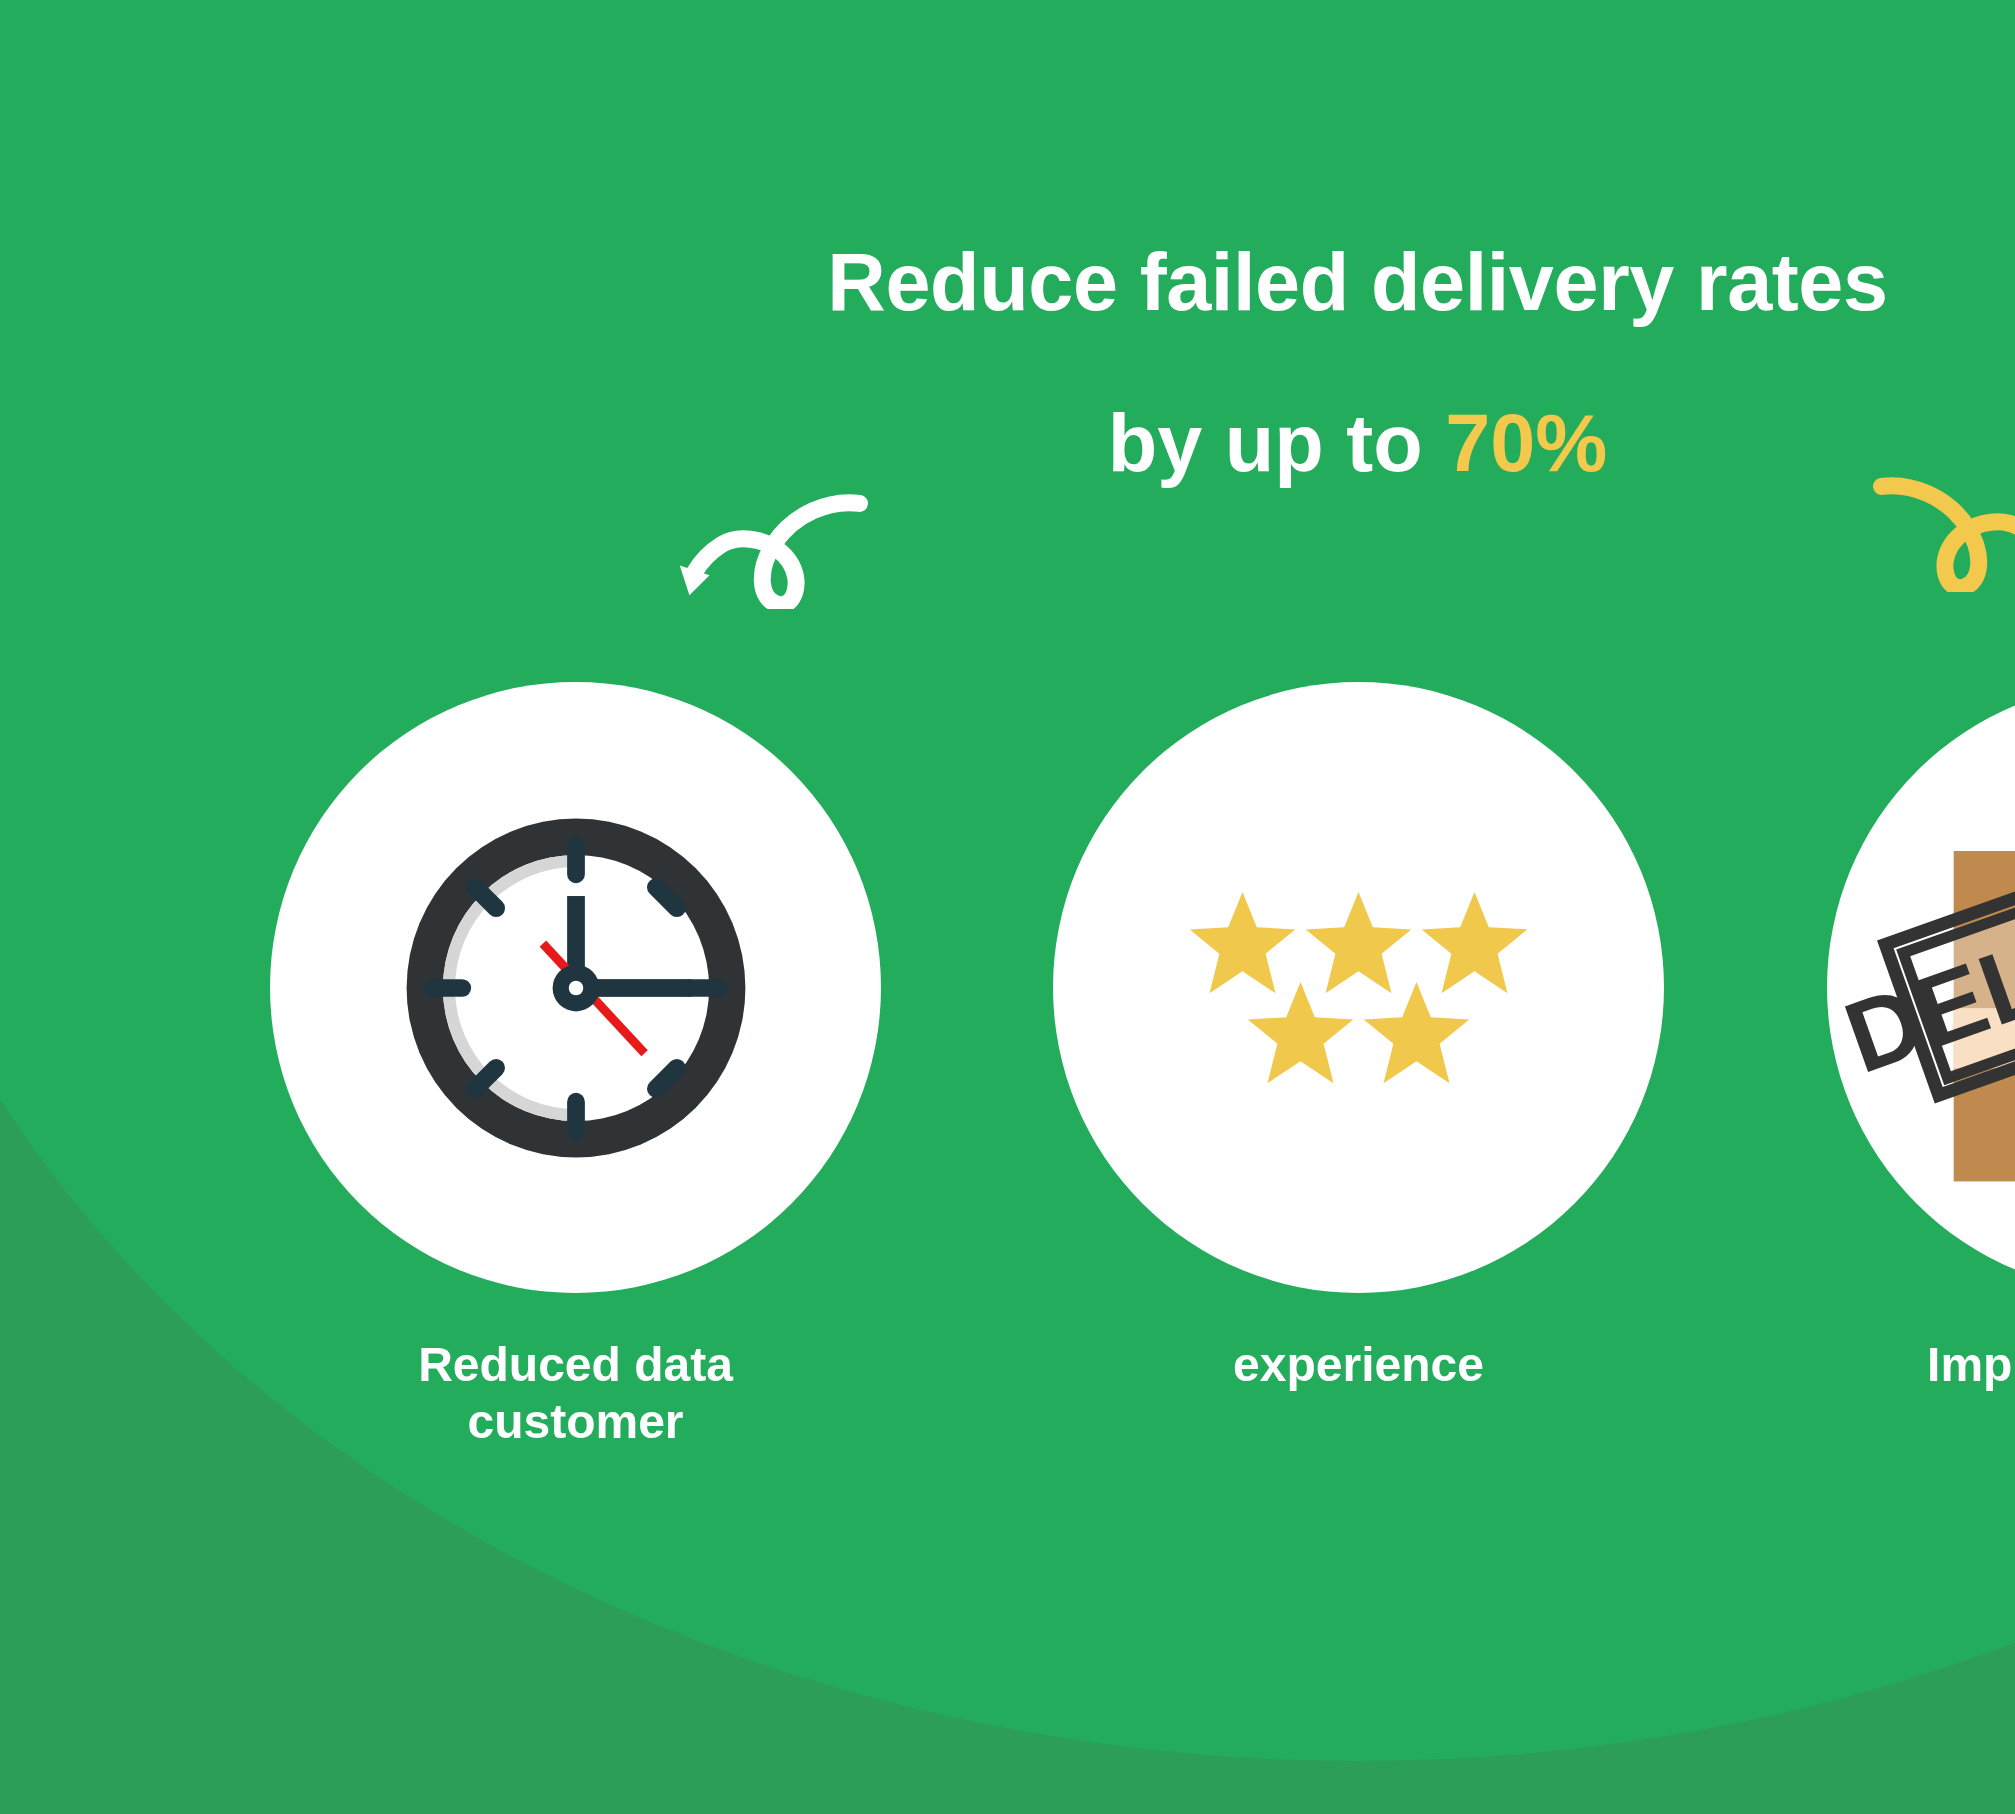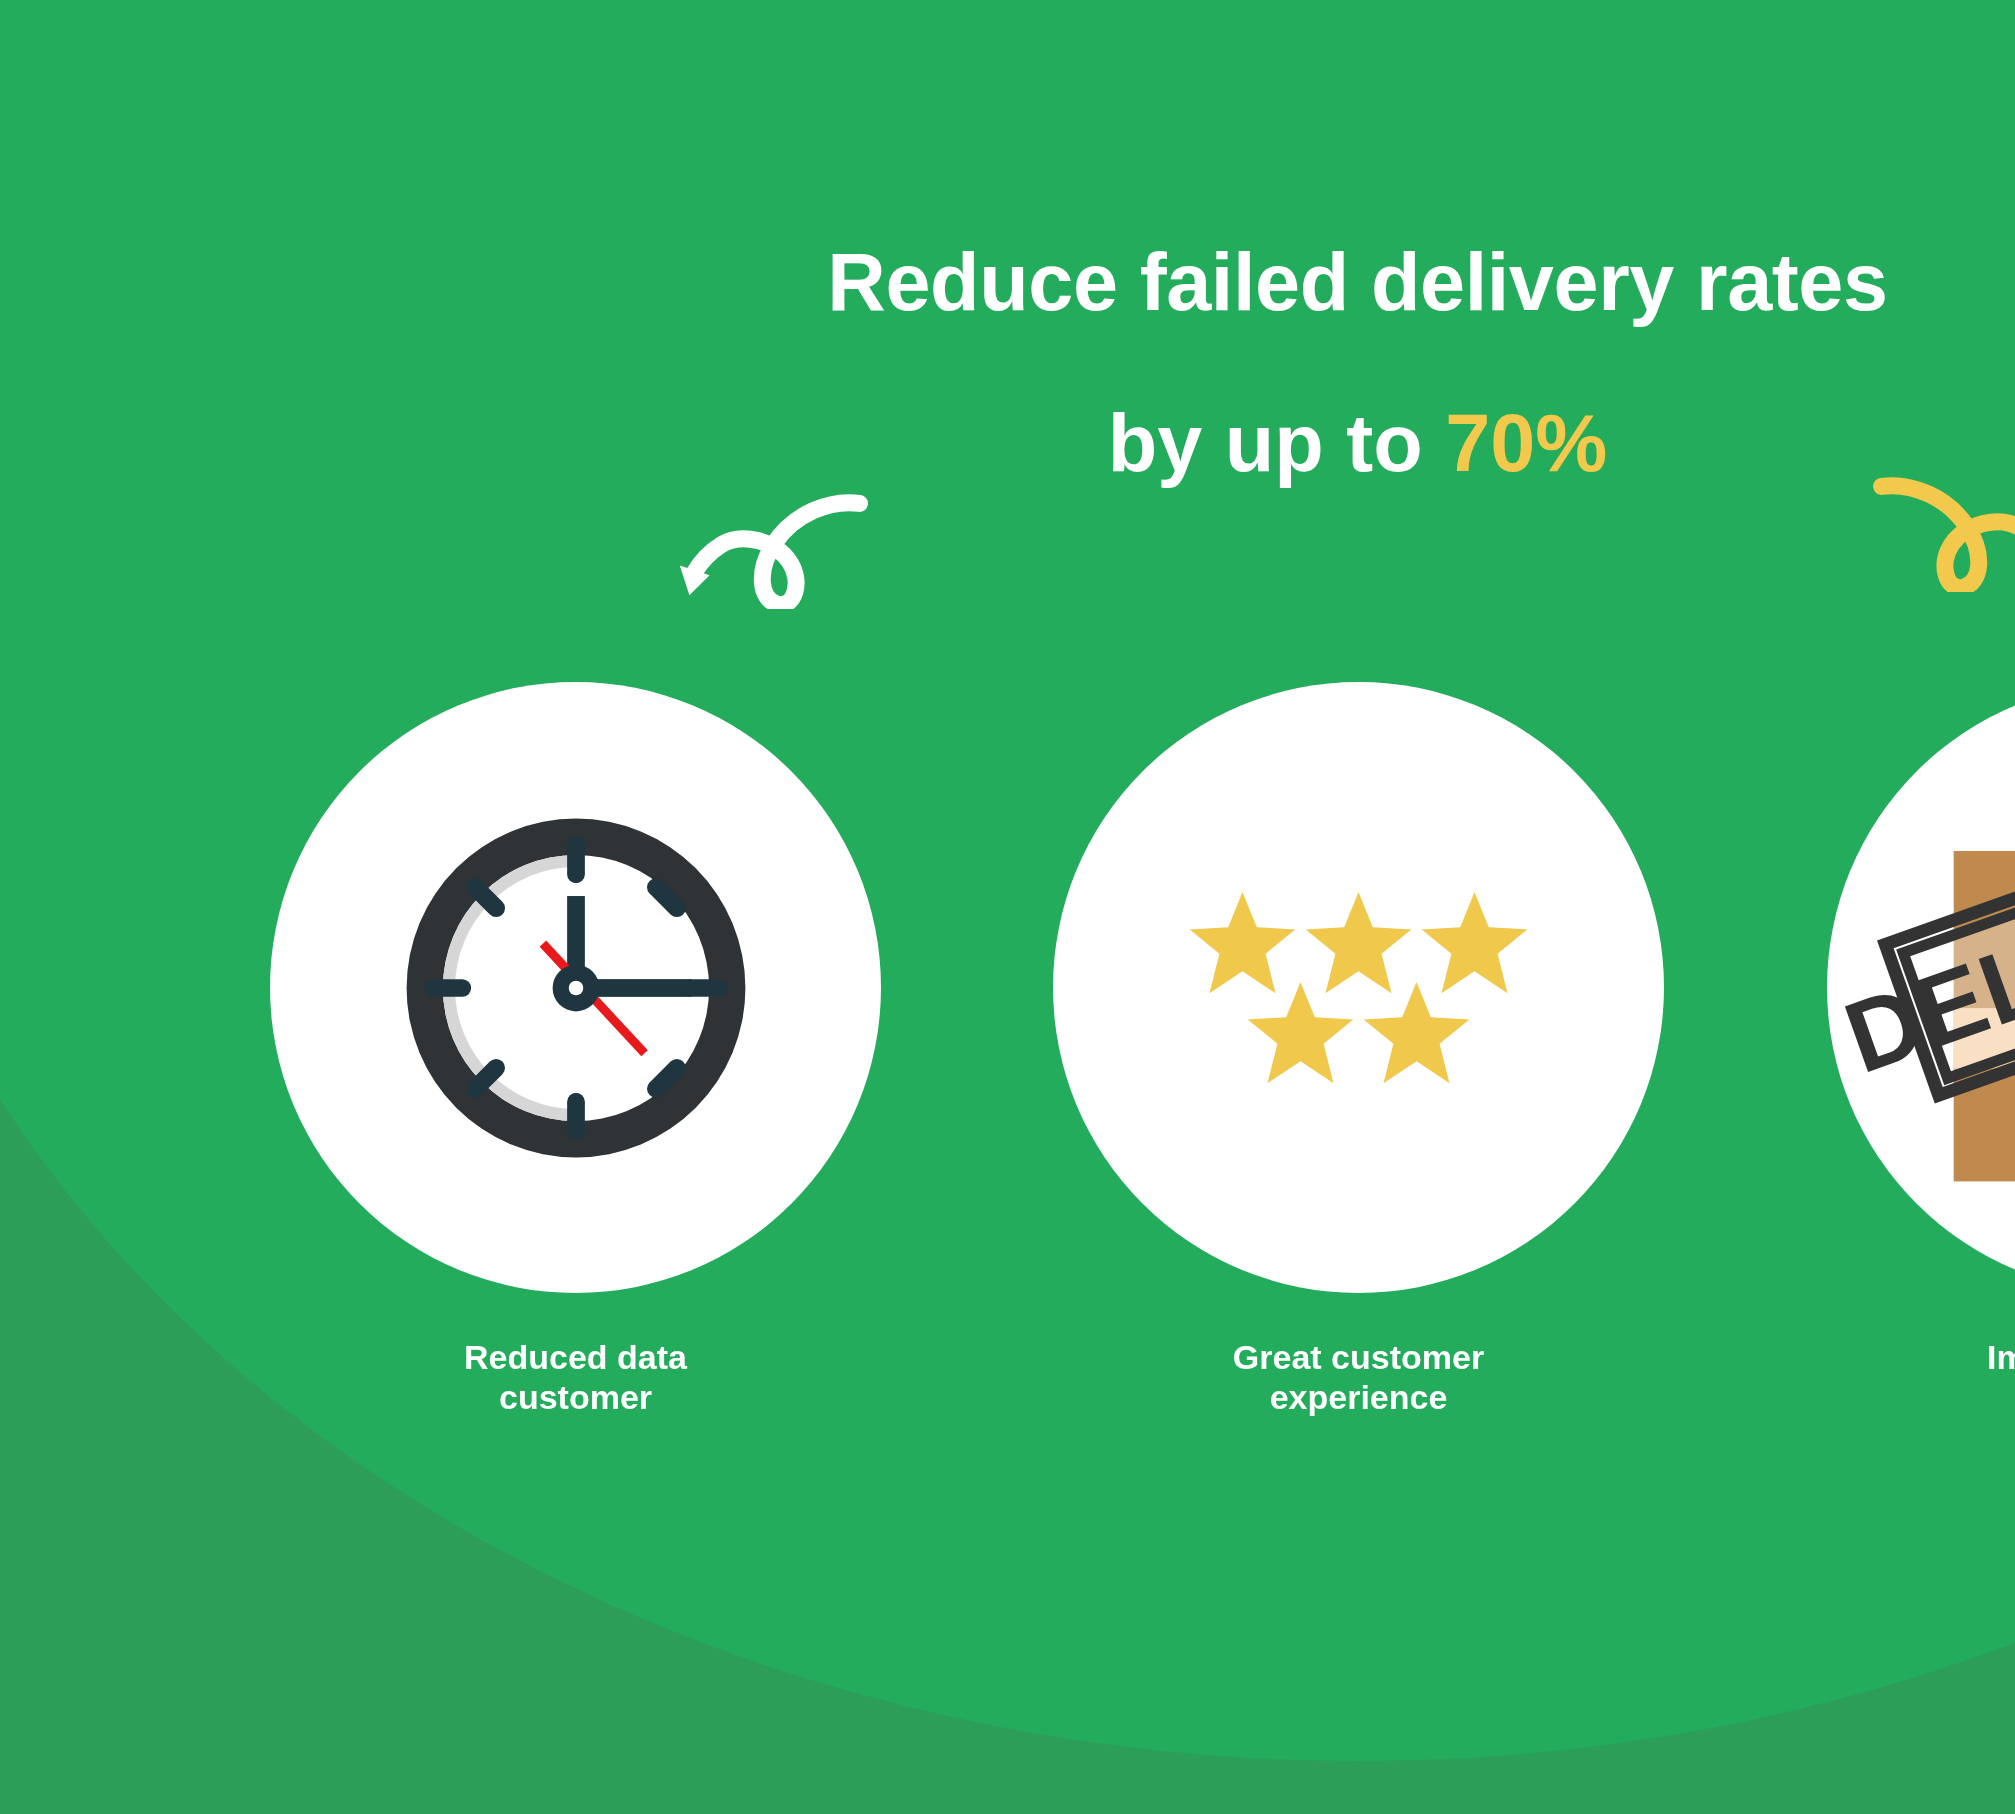--- a/index.html
+++ b/index.html
@@ -63,21 +63,21 @@
     width:611px;height:611px;
     border-radius:50%;
     background:#FFFFFF;
     overflow:hidden;
   }
 
   .caption{
     margin-top:44px;
     text-align:center;
     color:#FFFFFF;
-    font-size:34px;
+    font-size:48px;
     font-weight:bold;
     line-height:1.18;
   }
 
   
   .clock-wrap{position:absolute;left:50%;top:50%;transform:translate(-50%,-50%);width:363px;height:363px;}
 
   
   .stars{
     position:absolute;left:50%;top:50%;transform:translate(-50%,-50%);
@@ -203,21 +203,20 @@
           <svg class="star" viewBox="0 0 100 100" xmlns="http://www.w3.org/2000/svg">
               <polygon points="50,4 63,36 98,38 71,60 80,96 50,76 20,96 29,60 2,38 37,36" fill="#F0C84C"></polygon>
             </svg>
           <svg class="star" viewBox="0 0 100 100" xmlns="http://www.w3.org/2000/svg">
               <polygon points="50,4 63,36 98,38 71,60 80,96 50,76 20,96 29,60 2,38 37,36" fill="#F0C84C"></polygon>
             </svg>
         </div>
       </div>
     </div>
     <div class="caption">
-      <div>Great customer</div>
       <div>experience</div>
     </div>
   </div>
 
   <div class="card card-3">
     <div class="disc">
       <div class="boxwrap">
         <svg class="box-svg" viewBox="0 0 1010 1010" xmlns="http://www.w3.org/2000/svg">
           <rect x="60" y="165" width="170" height="820" fill="#C08A4E"></rect>
           <rect x="230" y="165" width="700" height="820" fill="#D79F63"></rect>

